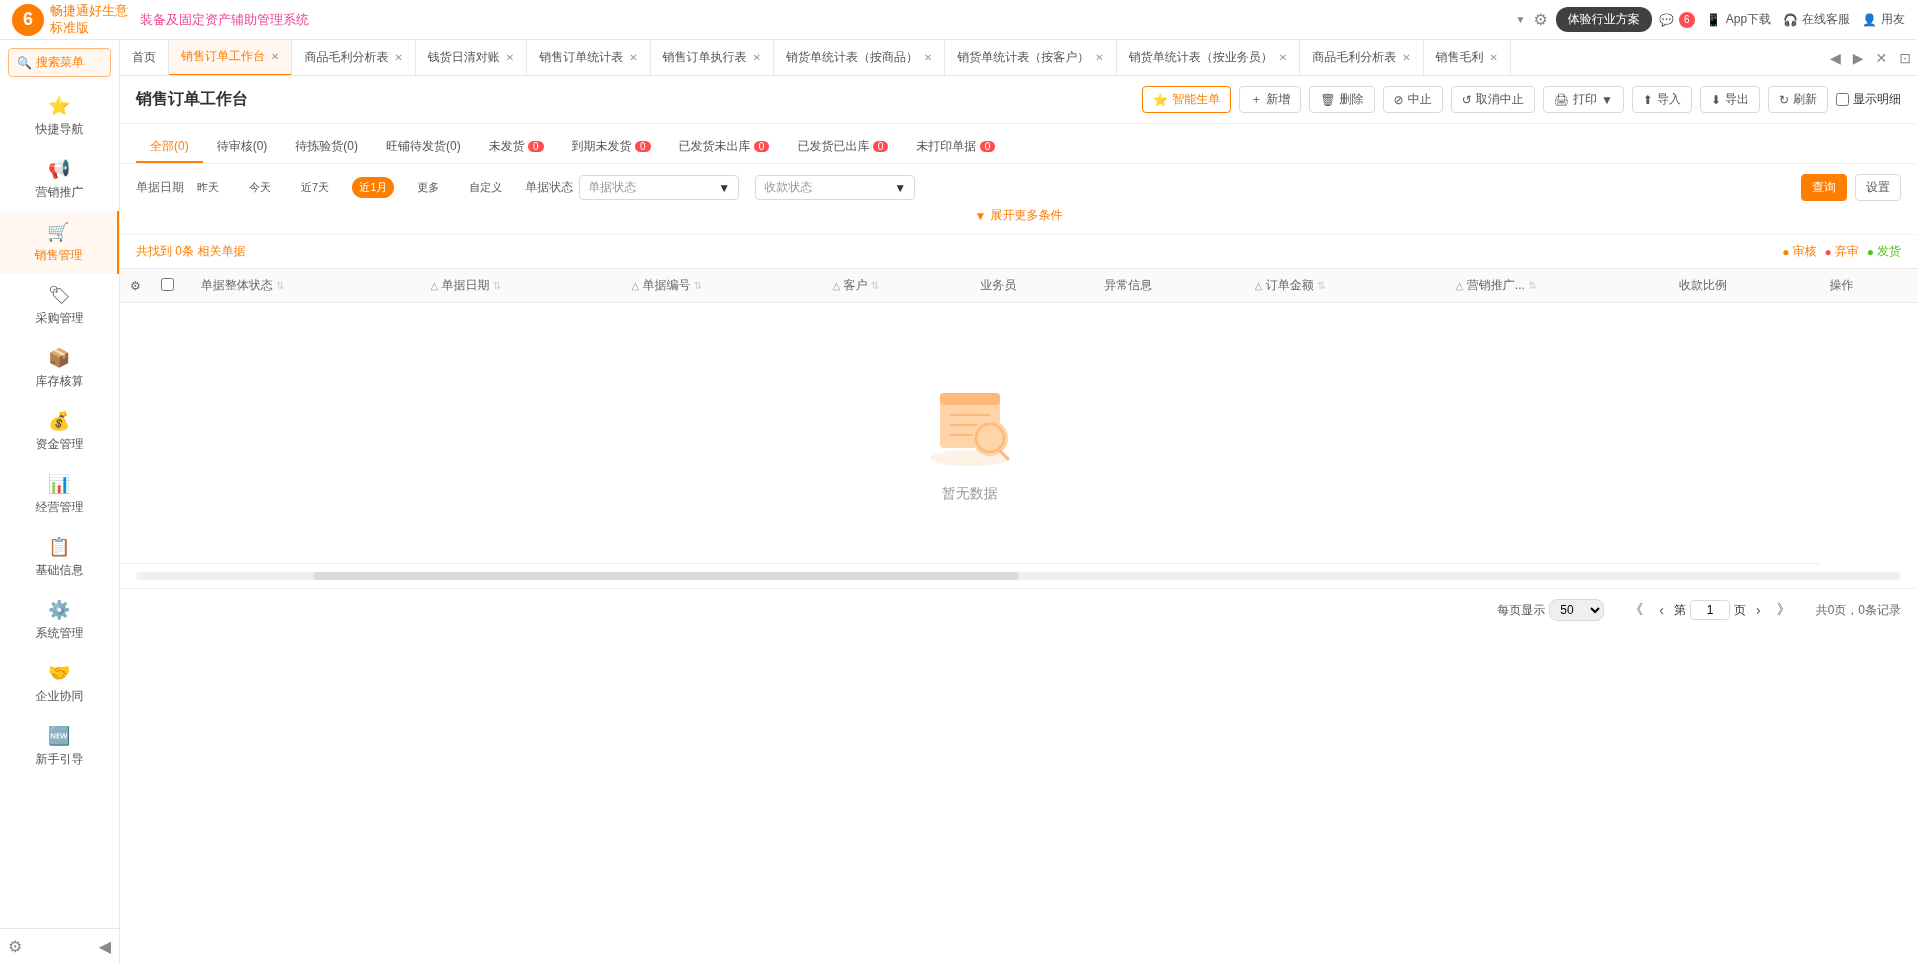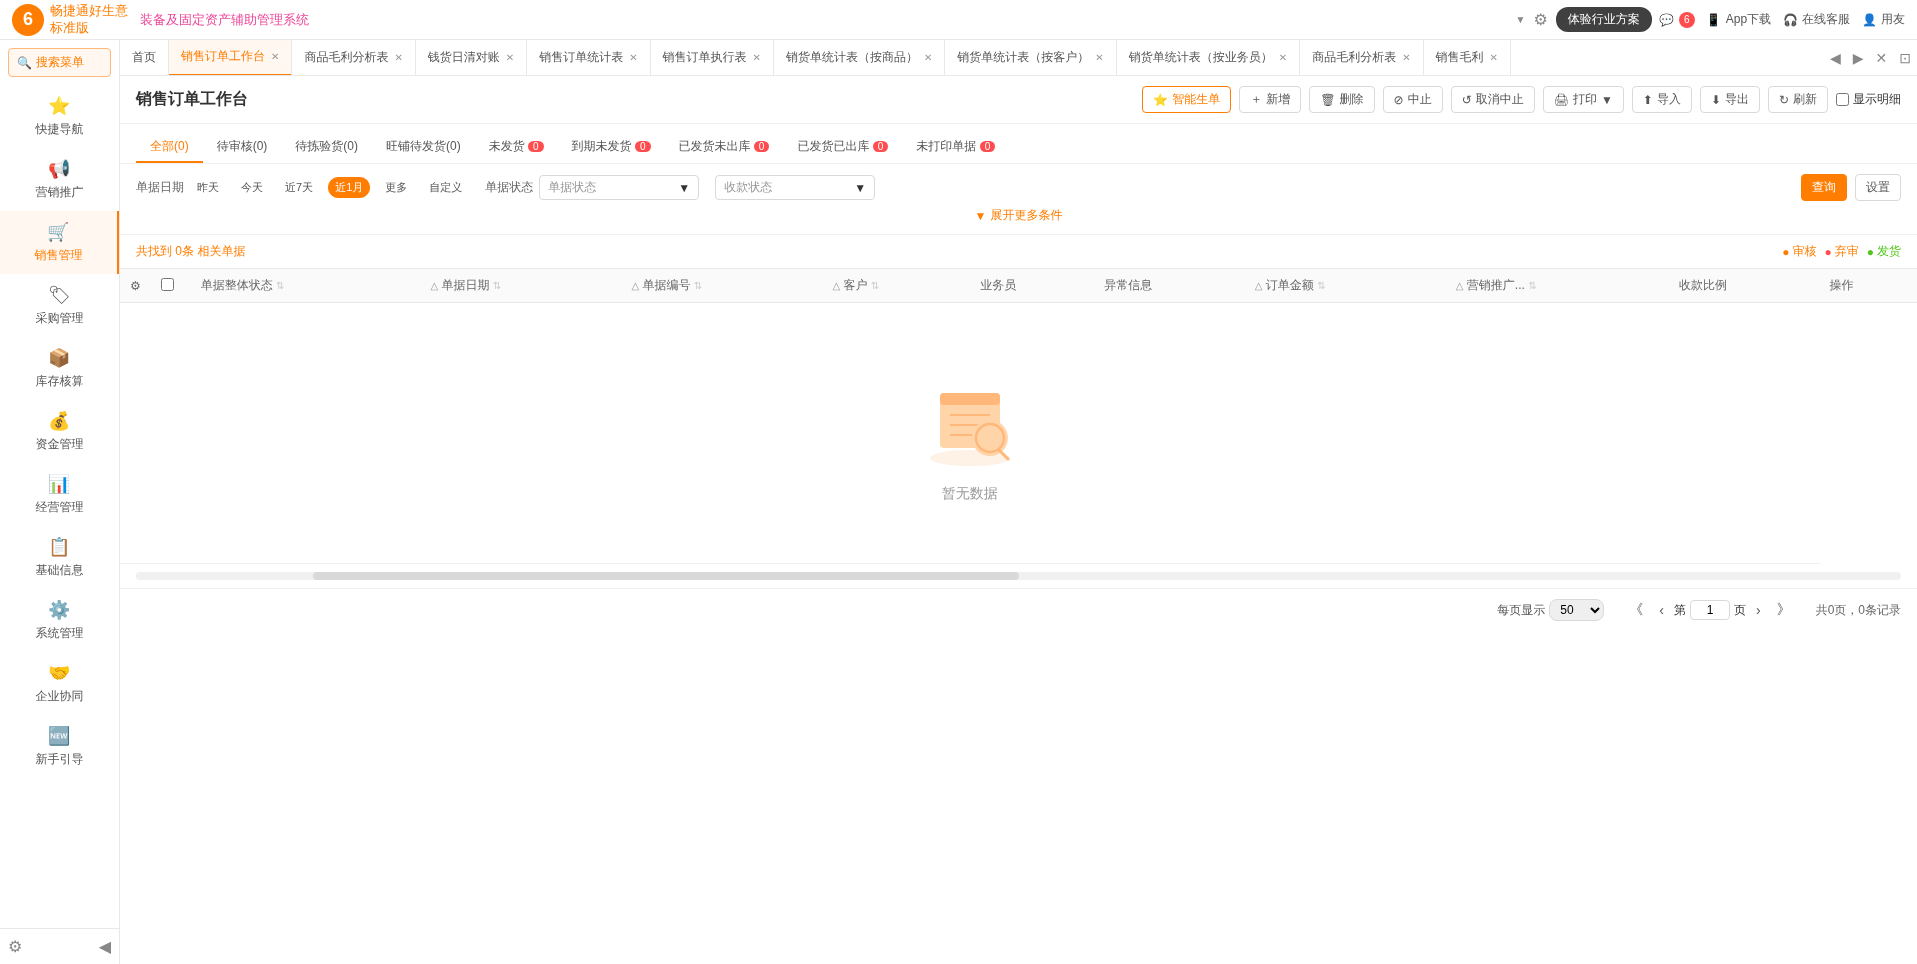--- a/index.html
+++ b/index.html
@@ -55,21 +55,21 @@
     
     .sub-tabs { display: flex; align-items: center; padding: 8px 16px 0; border-bottom: 1px solid #f0f0f0; gap: 0; }
     .sub-tab { padding: 6px 14px; cursor: pointer; color: #555; font-size: 12px; border-bottom: 2px solid transparent; text-align: center; }
     .sub-tab.active { color: #ff7d00; border-bottom: 2px solid #ff7d00; }
 
     
     .filter-area { padding: 10px 16px; background: #fff; border-bottom: 1px solid #f0f0f0; }
     .filter-row { display: flex; align-items: center; gap: 16px; flex-wrap: wrap; }
     .filter-item { display: flex; align-items: center; gap: 6px; }
     .filter-label { color: #666; font-size: 12px; white-space: nowrap; }
-    .filter-date-group { display: flex; align-items: flex-end; gap: 8px; }
+    .filter-date-group { display: flex; align-items: flex-end; gap: 16px; }
     .date-quick-btn { padding: 2px 6px; border-radius: 3px; cursor: pointer; font-size: 11px; color: #555; border: 1px solid transparent; }
     .date-quick-btn.active { background: #ff7d00; color: white; border-color: #ff7d00; border-radius: 10px; }
     .filter-select { display: flex; align-items: center; gap: 4px; border: 1px solid #d9d9d9; border-radius: 4px; padding: 3px 8px; min-width: 160px; cursor: pointer; }
     .filter-select-text { flex: 1; color: #999; font-size: 12px; }
     .date-range { font-size: 11px; color: #666; margin-top: 2px; }
     .expand-btn { display: flex; align-items: center; gap: 4px; color: #ff7d00; cursor: pointer; font-size: 12px; margin: 6px auto 0; width: fit-content; }
 
     
     .table-header-row { display: flex; align-items: center; justify-content: space-between; padding: 8px 16px; }
     .result-count { font-size: 12px; color: #666; }

